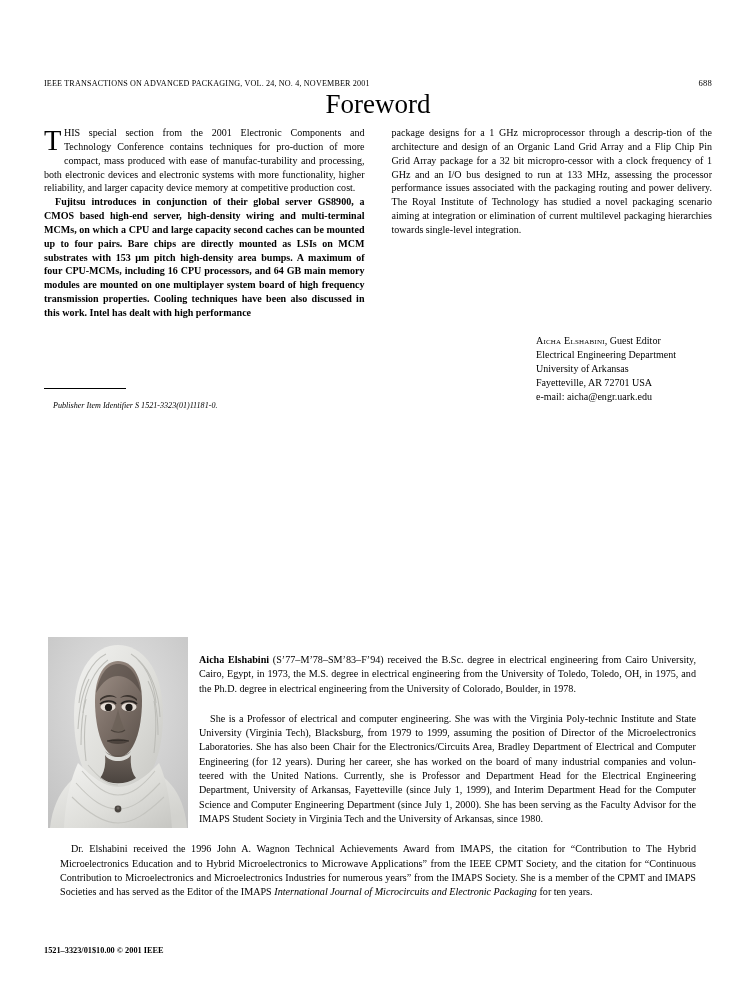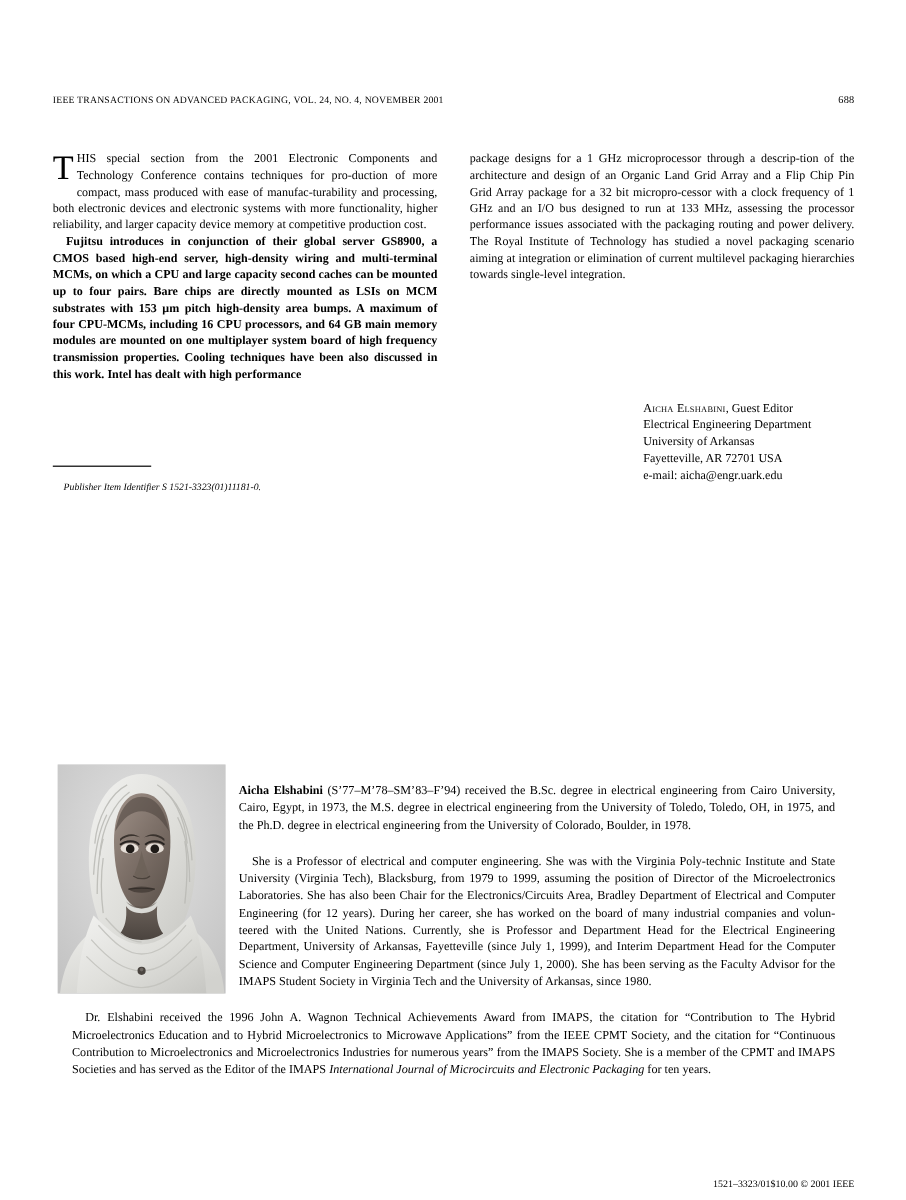--- a/index.html
+++ b/index.html
@@ -141,40 +141,42 @@
   }
   .bio p { margin: 16px; }
   .bio p.indent { text-indent: 11px; }
   .bio .bioname { font-weight: bold; }
   .bio i { font-style: italic; }
 
   
   .footer {
     position: absolute;
     left: 0;
-    top: 982px;
-    width: 668px;
-    text-align: right;
+    top: 946px;
+    width: 668px;
+    text-align: left;
     font-size: 8.3px;
+    font-weight: bold;
   }
 
   
   .photo svg { display: block; width: 100%; height: 100%; }
 </style>
 </head>
 <body>
 
 <div class="page">
   <div class="content">
 
     <div class="runhead">
       <span class="journal">IEEE TRANSACTIONS ON ADVANCED PACKAGING, VOL. 24, NO. 4, NOVEMBER 2001</span>
       <span class="folio">688</span>
     </div>
 
+    <h1 class="doc-title">Foreword</h1>
 
     <div class="cols">
 
       <div class="col">
         <p class="dropcap-para"><span class="dc">T</span><span>HIS special section from the 2001 Electronic Components and Technology Conference contains techniques for pro-duction of more compact, mass produced with ease of manufac-turability and processing, both electronic devices and electronic systems with more functionality, higher reliability, and larger capacity device memory at competitive production cost.</span></p>
         <p class="indent">Fujitsu introduces in conjunction of their global server GS8900, a CMOS based high-end server, high-density wiring and multi-terminal MCMs, on which a CPU and large capacity second caches can be mounted up to four pairs. Bare chips are directly mounted as LSIs on MCM substrates with 153 μm pitch high-density area bumps. A maximum of four CPU-MCMs, including 16 CPU processors, and 64 GB main memory modules are mounted on one multiplayer system board of high frequency transmission properties. Cooling techniques have been also discussed in this work. Intel has dealt with high performance</p>
       </div>
 
       <div class="col">
         <p>package designs for a 1 GHz microprocessor through a descrip-tion of the architecture and design of an Organic Land Grid Array and a Flip Chip Pin Grid Array package for a 32 bit micropro-cessor with a clock frequency of 1 GHz and an I/O bus designed to run at 133 MHz, assessing the processor performance issues associated with the packaging routing and power delivery. The Royal Institute of Technology has studied a novel packaging scenario aiming at integration or elimination of current multilevel packaging hierarchies towards single-level integration.</p>

